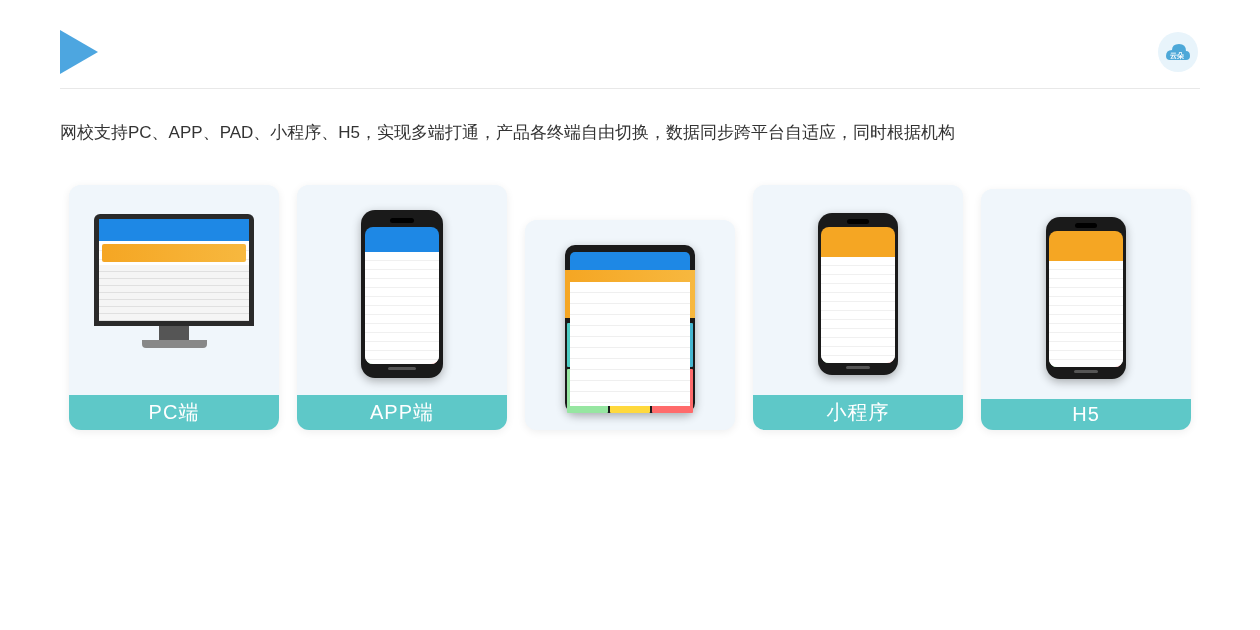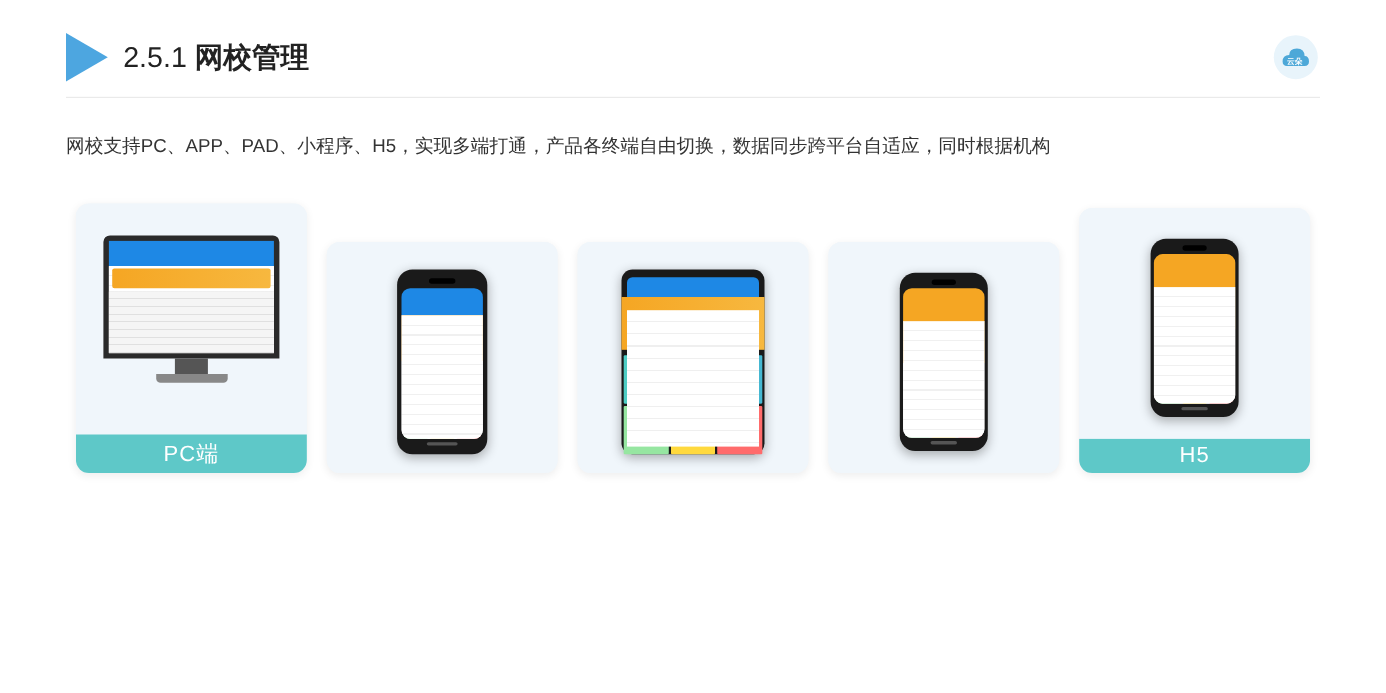--- a/index.html
+++ b/index.html
@@ -344,23 +344,20 @@
     }
   </style>
 </head>
 <body>
 
 <div class="page-container">
 
   <div class="header">
     <div class="header-left">
       <div class="logo-triangle"></div>
-      <h1 class="page-title">
-        <span>2.5.1</span>&nbsp;<strong>网校管理</strong>
-      </h1>
     </div>
     <div class="header-right">
       <div class="brand-logo">
 
         <svg class="brand-cloud-svg" viewBox="0 0 44 44" fill="none" xmlns="http://www.w3.org/2000/svg">
           <ellipse cx="22" cy="22" rx="20" ry="20" fill="#e8f4fb"></ellipse>
           <path d="M10 26 Q10 20 16 20 Q16 14 23 14 Q30 14 30 21 Q34 21 34 26 Q34 30 30 30 H14 Q10 30 10 26Z" fill="#4da8d8"></path>
           <text x="14" y="28" font-size="7" fill="#fff" font-family="sans-serif" font-weight="bold">云朵</text>
         </svg>
       </div>
@@ -408,20 +405,21 @@
               <div style="background:#f5a623;border-radius:1px;"></div>
               <div style="background:#45b7d1;border-radius:1px;"></div>
               <div style="background:#96e6a1;border-radius:1px;"></div>
               <div style="background:#ffd93d;border-radius:1px;"></div>
               <div style="background:#ff6b6b;border-radius:1px;"></div>
             </div>
           </div>
           <div class="phone-home-bar"></div>
         </div>
       </div>
+      <div class="card-label">APP端</div>
     </div>
 
     <div class="card">
       <div class="card-image-area">
         <div class="pad-mockup">
           <div class="pad-screen">
             <div style="position:absolute;top:15%;left:0;right:0;height:28%;background:linear-gradient(to right,#f5a623,#f7b83f);"></div>
             <div style="position:absolute;top:46%;left:2px;right:2px;bottom:0;display:grid;grid-template-columns:1fr 1fr 1fr;grid-template-rows:1fr 1fr;gap:2px;">
               <div style="background:#4ecdc4;border-radius:1px;"></div>
               <div style="background:#f5a623;border-radius:1px;"></div>
@@ -447,20 +445,21 @@
               <div style="background:#f5a623;border-radius:1px;"></div>
               <div style="background:#45b7d1;border-radius:1px;"></div>
               <div style="background:#96e6a1;border-radius:1px;"></div>
               <div style="background:#ffd93d;border-radius:1px;"></div>
               <div style="background:#ff6b6b;border-radius:1px;"></div>
             </div>
           </div>
           <div class="mini-phone-home-bar"></div>
         </div>
       </div>
+      <div class="card-label">小程序</div>
     </div>
 
     <div class="card">
       <div class="card-image-area">
         <div class="mini-phone-mockup">
           <div class="mini-phone-notch"></div>
           <div class="mini-phone-screen">
             <div style="position:absolute;top:22%;left:0;right:0;height:28%;background:linear-gradient(to right,#f5a623,#f7b83f);"></div>
             <div style="position:absolute;top:54%;left:2px;right:2px;bottom:0;display:grid;grid-template-columns:1fr 1fr 1fr;grid-template-rows:1fr 1fr;gap:2px;">
               <div style="background:#4ecdc4;border-radius:1px;"></div>

